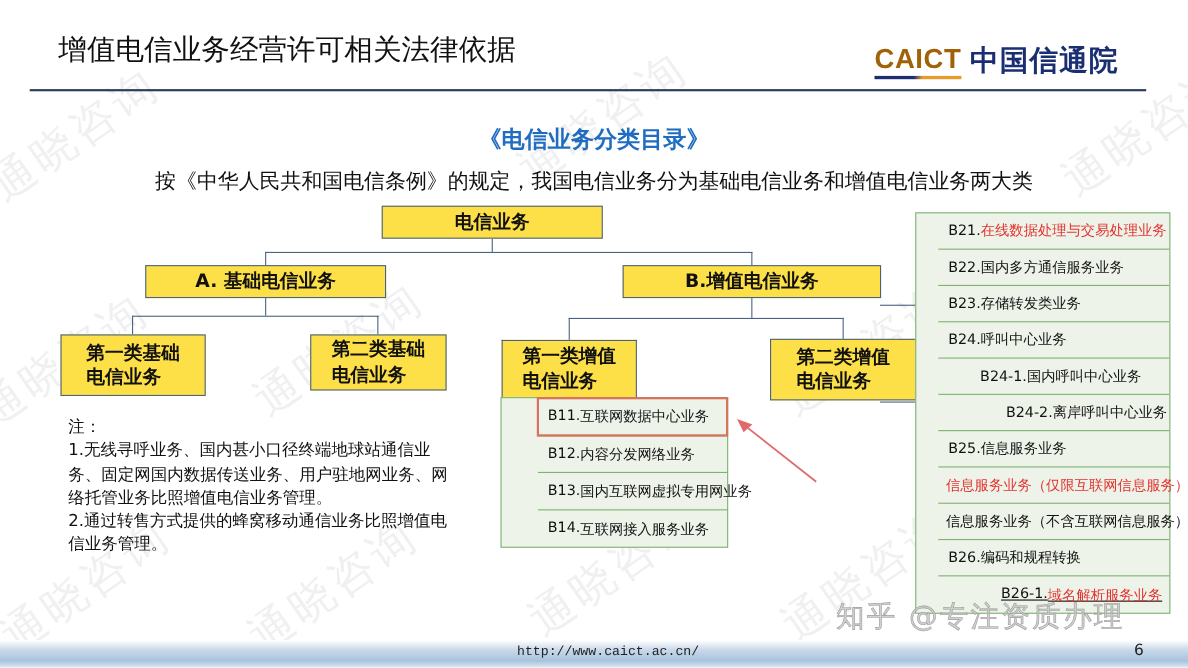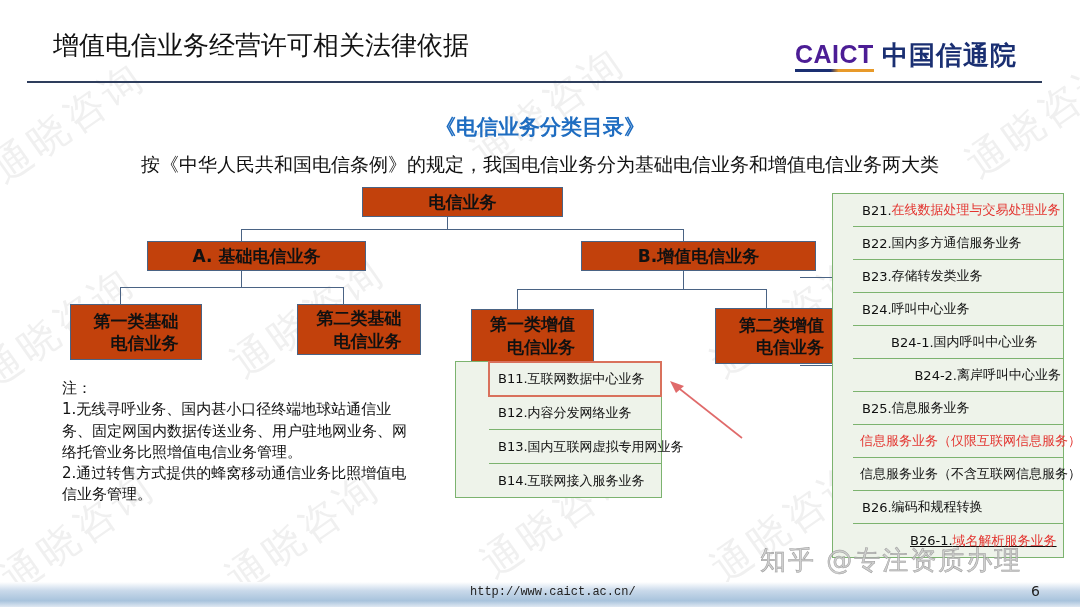--- a/index.html
+++ b/index.html
@@ -20,44 +20,44 @@
 
     .title {
       position: absolute; left: 53px; top: 28px; font-size: 26px; color: #111;
       font-weight: normal; z-index: 5;
     }
     .logo {
       position: absolute; left: 795px; top: 38px; display: flex; align-items: center; z-index: 5;
     }
     .logo-en {
       font-family: "Liberation Sans", sans-serif; font-weight: bold; font-size: 25px;
-      color: #4c1d95; letter-spacing: 0.5px; position: relative; padding-bottom: 3px;
+      color: #a16207; letter-spacing: 0.5px; position: relative; padding-bottom: 3px;
     }
     .logo-en::after {
       content: ""; position: absolute; left: 0; right: 0; bottom: 0; height: 3px;
       background: linear-gradient(90deg, #1a2f72 0%, #1a2f72 45%, #e89a2a 55%, #e89a2a 100%);
     }
     .logo-cn { font-size: 26px; font-weight: bold; color: #1a2f72; margin-left: 8px; letter-spacing: 1px; }
     .header-rule {
       position: absolute; left: 27px; top: 81px; width: 1015px; height: 2px; background: #2e3d5c; z-index: 5;
     }
 
     .catalog-title {
       position: absolute; left: 0; width: 1080px; top: 113px; text-align: center;
       font-size: 21px; font-weight: bold; color: #1f6dc1; z-index: 5;
     }
     .subtitle {
       position: absolute; left: 0; width: 1080px; top: 152px; text-align: center;
       font-size: 19px; color: #111; z-index: 5;
     }
 
     .box {
-      position: absolute; border: 1px solid #4a6384; background: #c2410c;
-      display: flex; align-items: center; justify-content: center; text-align: right;
-      font-weight: bold; color: #111; z-index: 5; line-height: 1.3; margin-left: 15px;
+      position: absolute; border: 1px solid #4a6384; background: #fde047;
+      display: flex; align-items: center; justify-content: center; text-align: left;
+      font-weight: bold; color: #111; z-index: 5; line-height: 1.3;
     }
     .line { position: absolute; background: #4a6384; z-index: 4; }
 
     .glist { position: absolute; z-index: 5; border: 1px solid #7cb36f; background: #eef3ea; }
     .gitem {
       border-bottom: 1px solid #7cb36f; font-size: 13px; color: #111; display: flex; align-items: center;
       padding-left: 9px; white-space: nowrap; margin-left: 20px;
     }
     .gitem:last-child { border-bottom: none; }
     .red { color: #e3342f; }

